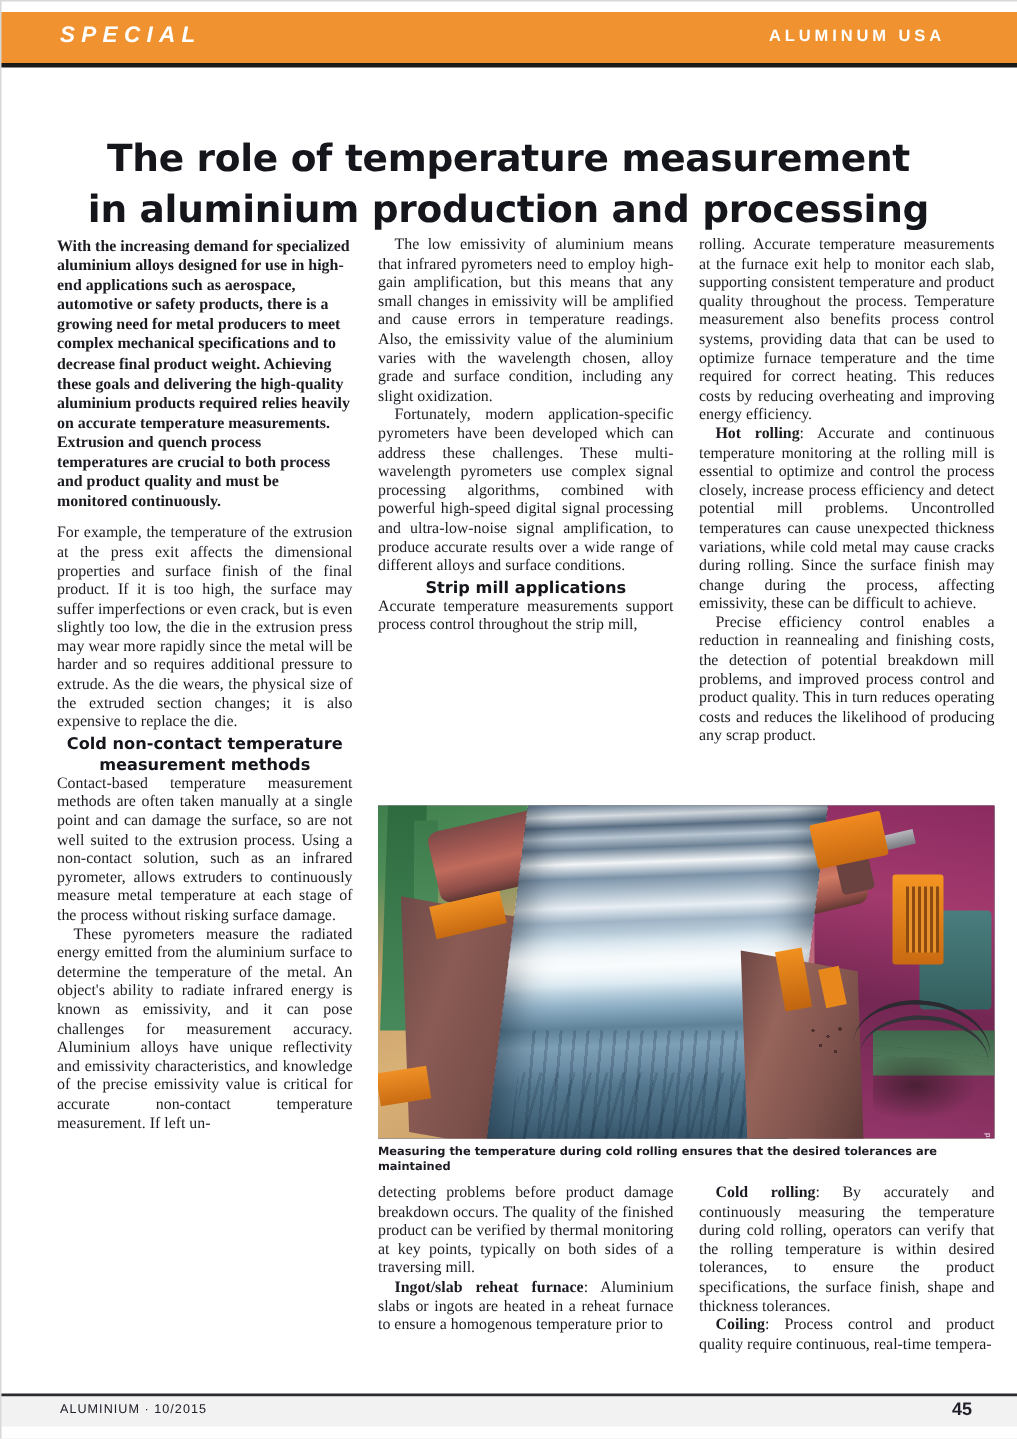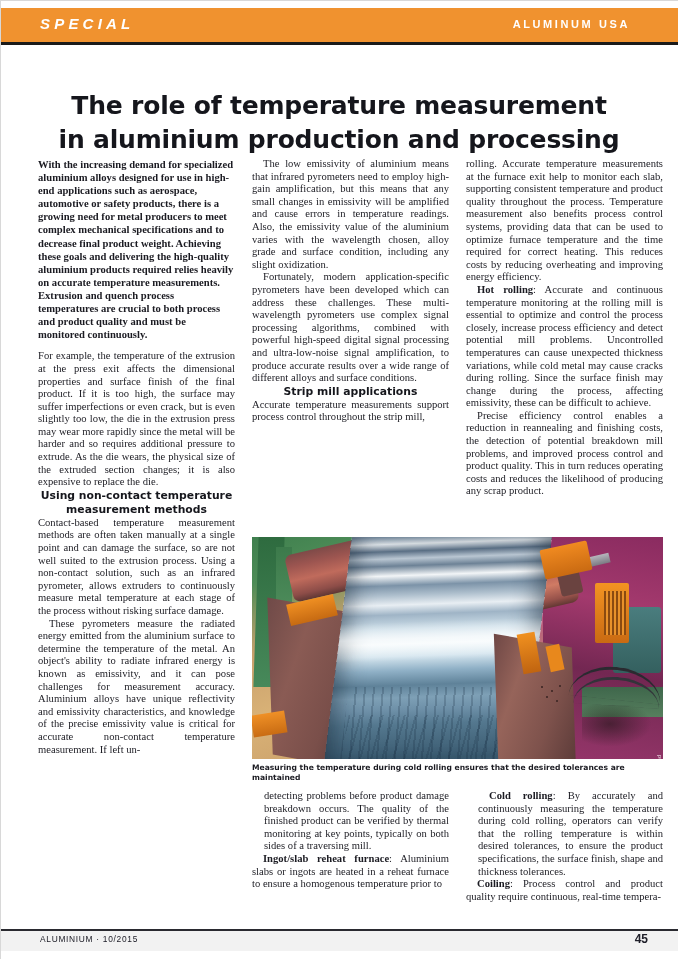--- a/index.html
+++ b/index.html
@@ -197,21 +197,21 @@
     font-weight:bold;font-size:7.6px;line-height:10px;
     color:#1b1b22;text-align:left;
   }
 
   
   .lower{
     position:absolute;top:790px;width:197px;
     font-size:10.6px;line-height:12.6px;color:#1b1b22;text-align:justify;
   }
   .lower p{margin:0;text-indent:11px;}
-  .lower p.first{text-indent:0;margin-left:12px;}
+  .lower p.first{text-indent:0;}
   .lower2{left:252px;}
   .lower3{left:466px;}
 
   
   .footer-rule{
     position:absolute;left:0;top:929px;width:678px;height:1.5px;background:#2a2a30;
   }
   .footer-band{
     position:absolute;left:0;top:931px;width:678px;height:20px;
     background:#f2f2f2;
@@ -241,21 +241,21 @@
 
 <h1 class="article-title">
   <span class="ln">The role of temperature measurement</span>
   <span class="ln">in aluminium production and processing</span>
 </h1>
 
 <div class="col col1">
   <p class="lead">With the increasing demand for specialized aluminium alloys designed for use in high-end applications such as aerospace, automotive or safety products, there is a growing need for metal producers to meet complex mechanical specifications and to decrease final product weight. Achieving these goals and delivering the high-quality aluminium products required relies heavily on accurate temperature measurements. Extrusion and quench process temperatures are crucial to both process and product quality and must be monitored continuously.</p>
   <div class="spacer-s"></div>
   <p class="first">For example, the temperature of the extrusion at the press exit affects the dimensional properties and surface finish of the final product. If it is too high, the surface may suffer imperfections or even crack, but is even slightly too low, the die in the extrusion press may wear more rapidly since the metal will be harder and so requires additional pressure to extrude. As the die wears, the physical size of the extruded section changes; it is also expensive to replace the die.</p>
-  <p class="sub-head">Using non-contact temperature measurement methods</p>
+  <p class="sub-head">Cold non-contact temperature measurement methods</p>
   <p class="first">Contact-based temperature measurement methods are often taken manually at a single point and can damage the surface, so are not well suited to the extrusion process. Using a non-contact solution, such as an infrared pyrometer, allows extruders to continuously measure metal temperature at each stage of the process without risking surface damage.</p>
   <p>These pyrometers measure the radiated energy emitted from the aluminium surface to determine the temperature of the metal. An object's ability to radiate infrared energy is known as emissivity, and it can pose challenges for measurement accuracy. Aluminium alloys have unique reflectivity and emissivity characteristics, and knowledge of the precise emissivity value is critical for accurate non-contact temperature measurement. If left un-</p>
 </div>
 
 <div class="col col2">
   <p>The low emissivity of aluminium means that infrared pyrometers need to employ high-gain amplification, but this means that any small changes in emissivity will be amplified and cause errors in temperature readings. Also, the emissivity value of the aluminium varies with the wavelength chosen, alloy grade and surface condition, including any slight oxidization.</p>
   <p>Fortunately, modern application-specific pyrometers have been developed which can address these challenges. These multi-wavelength pyrometers use complex signal processing algorithms, combined with powerful high-speed digital signal processing and ultra-low-noise signal amplification, to produce accurate results over a wide range of different alloys and surface conditions.</p>
   <p class="sub-head">Strip mill applications</p>
   <p class="first">Accurate temperature measurements support process control throughout the strip mill,</p>
 </div>

